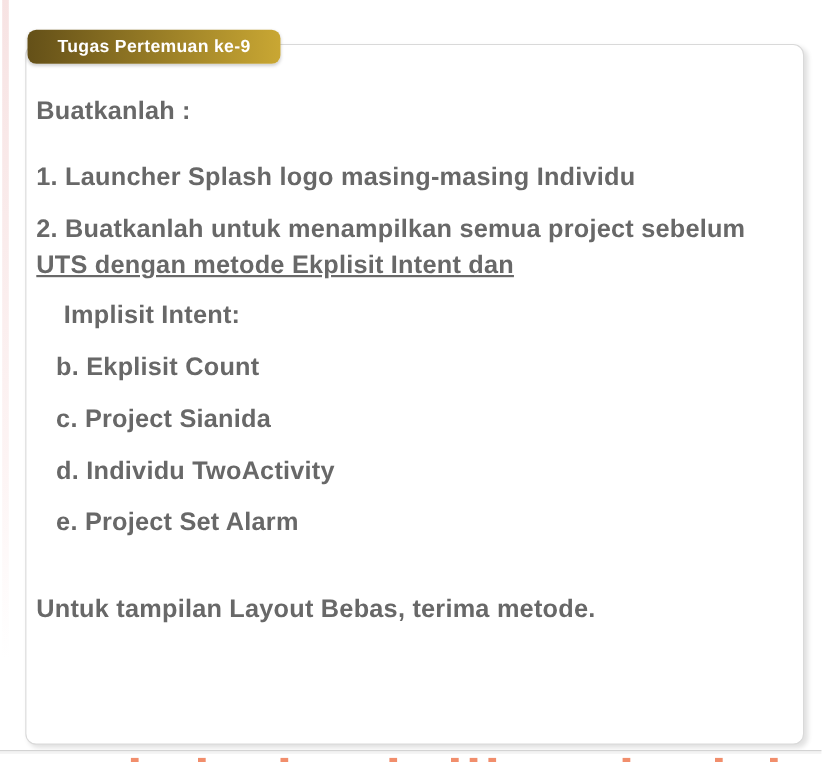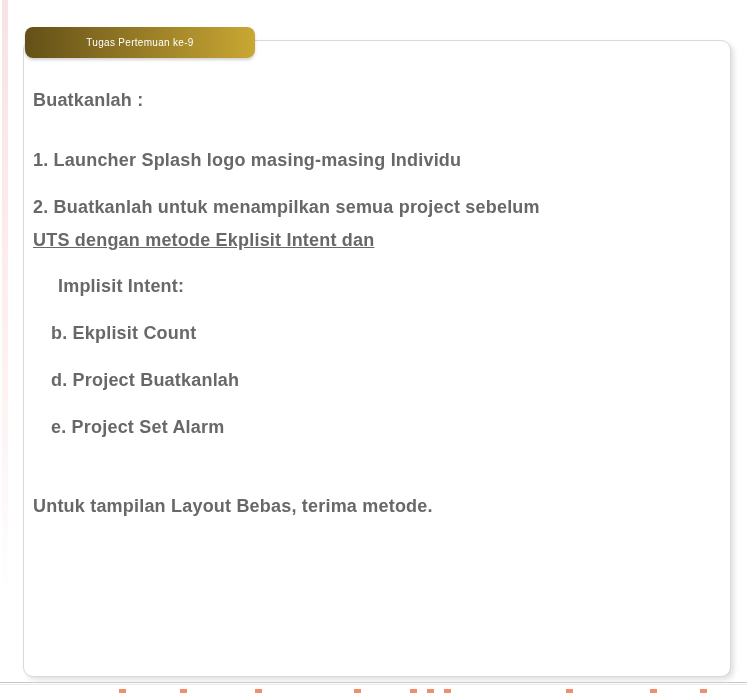--- a/index.html
+++ b/index.html
@@ -18,32 +18,32 @@
     position: absolute;
     left: 23px; top: 40px;
     width: 708px; height: 637px;
     background: #ffffff;
     border: 1px solid #d9d9d9;
     border-radius: 10px;
     box-shadow: 3px 3px 5px rgba(0,0,0,0.12);
     padding: 0 9px;
     color: #686868;
     font-weight: 700;
-    font-size: 18px;
+    font-size: 23px;
     letter-spacing: 0.2px;
   }
   .badge {
     position: absolute;
     left: 25px; top: 27px;
     width: 230px; height: 31px;
     border-radius: 8px;
     background: linear-gradient(90deg, #645018, #c9a733);
     color: #ffffff;
-    font-weight: 400;
-    font-size: 10px;
+    font-weight: 700;
+    font-size: 16px;
     letter-spacing: 0.3px;
     display: flex;
     align-items: center;
     justify-content: center;
     z-index: 2;
     box-shadow: 0 2px 3px rgba(0,0,0,0.18);
   }
   .line { line-height: 20px; white-space: nowrap; }
   .intro       { margin-top: 49px; }
   .task1       { margin-top: 40px; }
@@ -82,21 +82,22 @@
   <div class="line intro">Buatkanlah :</div>
 
   <div class="line task1">1. Launcher Splash logo masing-masing Individu</div>
 
   <div class="line task2-l1">2. Buatkanlah untuk menampilkan semua project sebelum</div>
   <div class="line task2-l2">UTS dengan metode Ekplisit Intent dan</div>
 
   <div class="line subheading">Implisit Intent:</div>
 
   <div class="line project">b. Ekplisit Count</div>
-  <div class="line project">d. Project Buatkanlah</div>
+  <div class="line project">c. Project Sianida</div>
+  <div class="line project">d. Individu TwoActivity</div>
   <div class="line project">e. Project Set Alarm</div>
 
   <div class="line footer-line">Untuk tampilan Layout Bebas, terima metode.</div>
 </div>
 
 <div class="bottom-divider"></div>
 
 <div class="cutoff-fragment" style="left:119px"></div>
 <div class="cutoff-fragment" style="left:180px"></div>
 <div class="cutoff-fragment" style="left:255px"></div>

